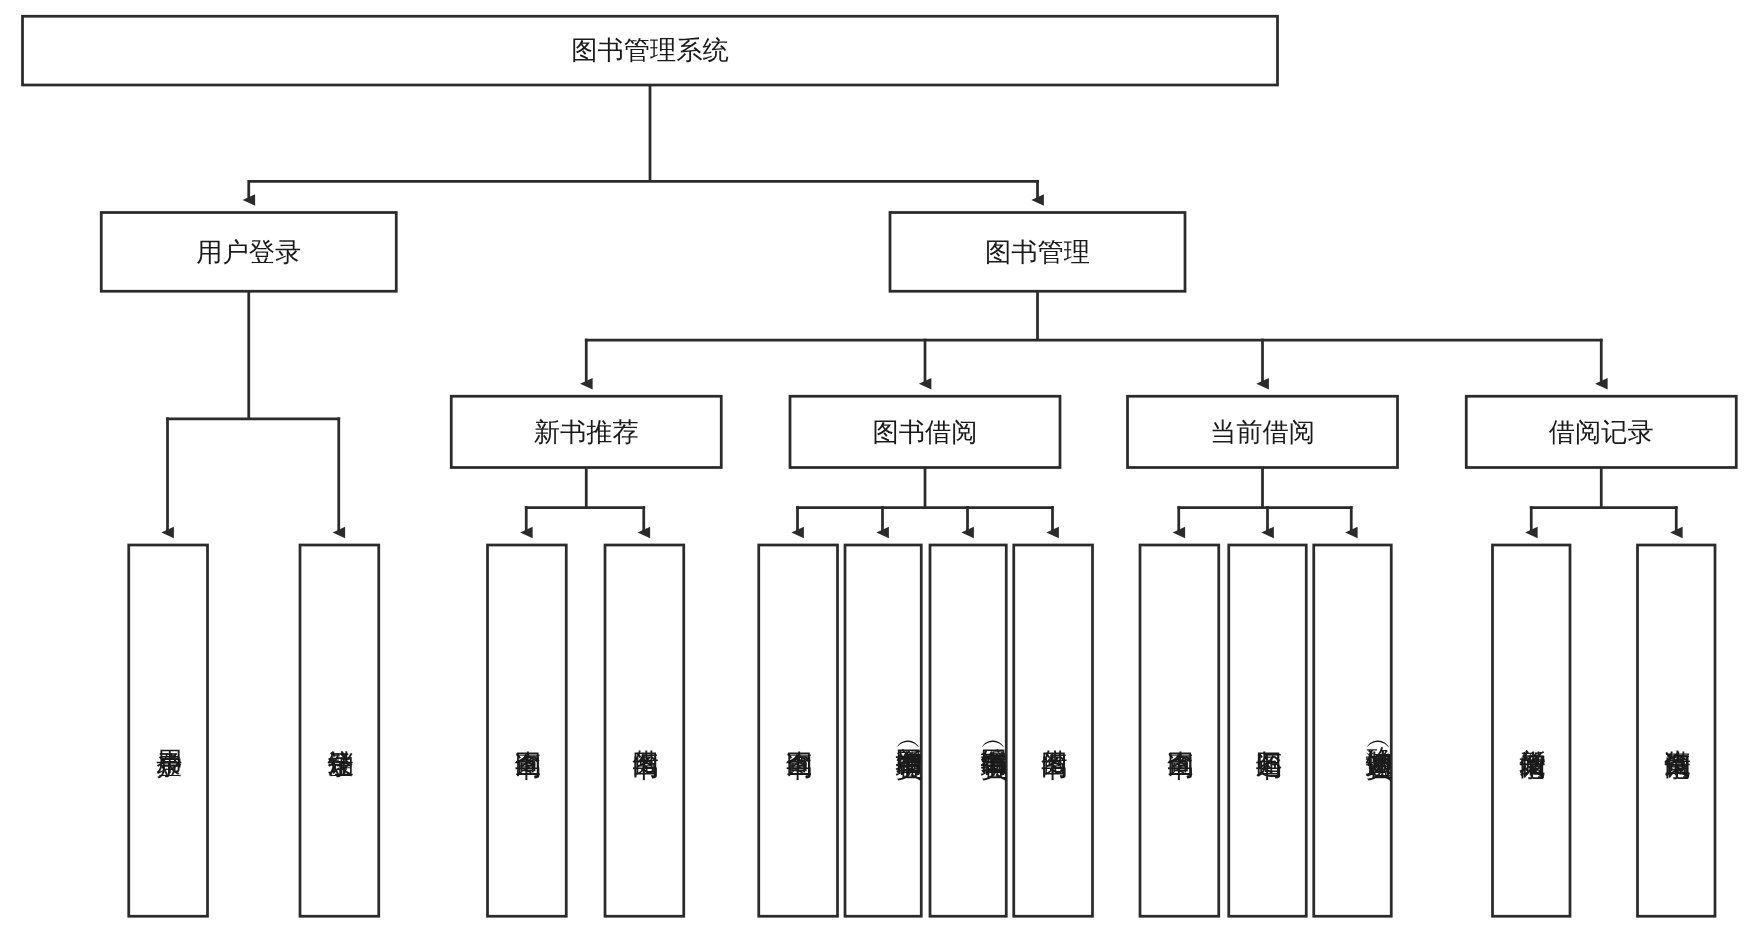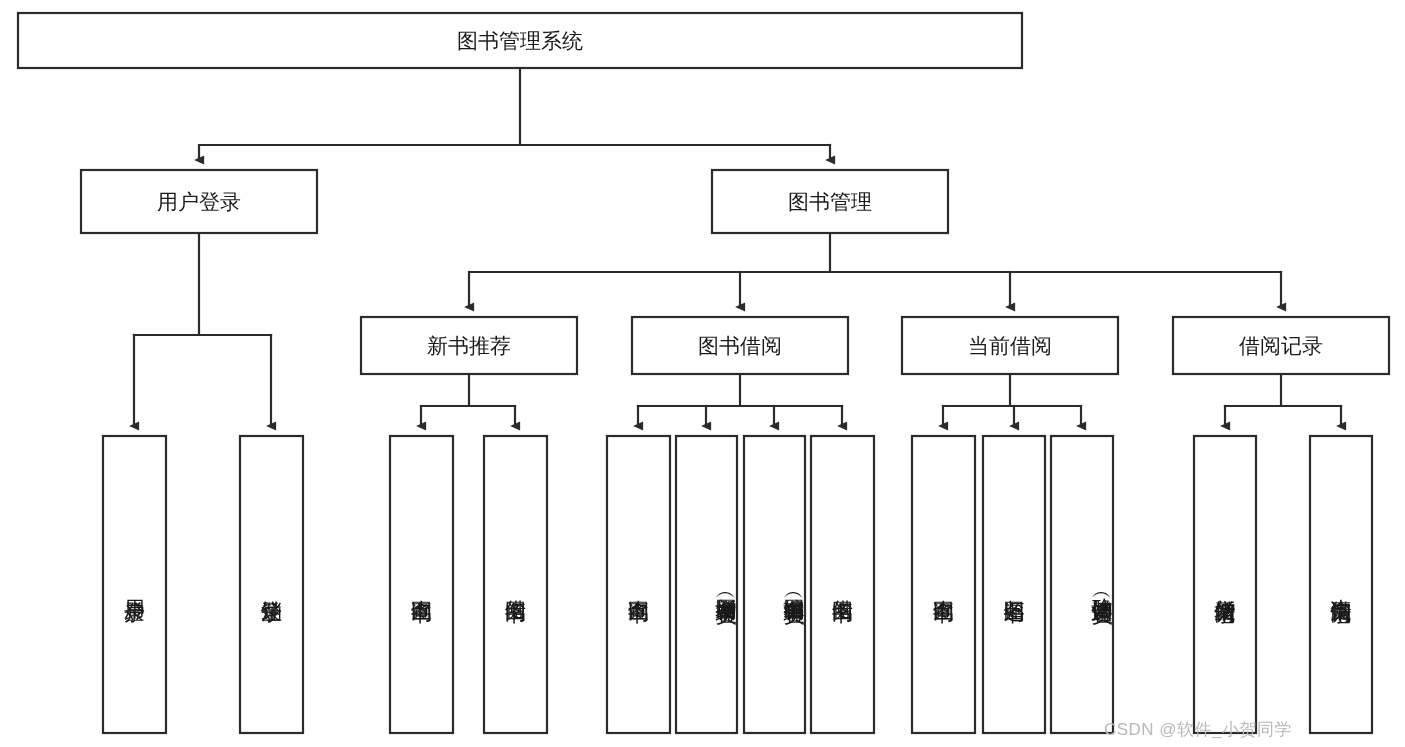--- a/index.html
+++ b/index.html
@@ -177,14 +177,13 @@
   <div class="node-label-v" style="left:607px; top:436px; width:63px; height:297px;">查询图书</div>
   <div class="node-label-v" style="left:676px; top:440px; width:61px; height:290px; align-items:flex-start;">新增图书（管理员）</div>
   <div class="node-label-v" style="left:744px; top:440px; width:61px; height:290px; align-items:flex-start;">编辑图书（管理员）</div>
   <div class="node-label-v" style="left:811px; top:436px; width:63px; height:297px;">借阅图书</div>
   <div class="node-label-v" style="left:912px; top:436px; width:63px; height:297px;">查询图书</div>
   <div class="node-label-v" style="left:983px; top:436px; width:62px; height:297px;">归还图书</div>
   <div class="node-label-v" style="left:1051px; top:440px; width:62px; height:290px; align-items:flex-start;">确认归还（管理员）</div>
   <div class="node-label-v" style="left:1194px; top:436px; width:62px; height:297px;">新增借阅记录</div>
   <div class="node-label-v" style="left:1310px; top:436px; width:62px; height:297px;">查询借阅记录</div>
 
-  <div class="watermark">CSDN @软件_小贺同学</div>
 </div>
 
 </body></html>

